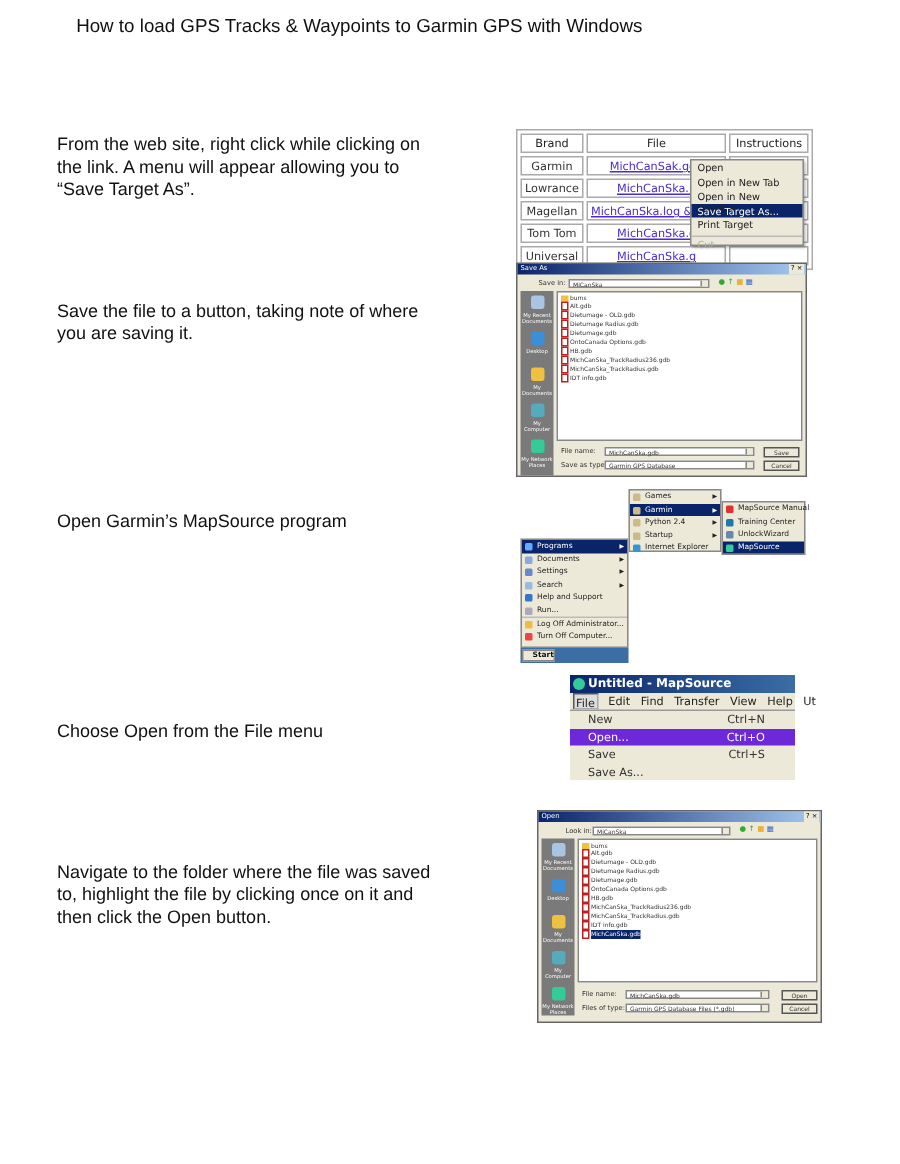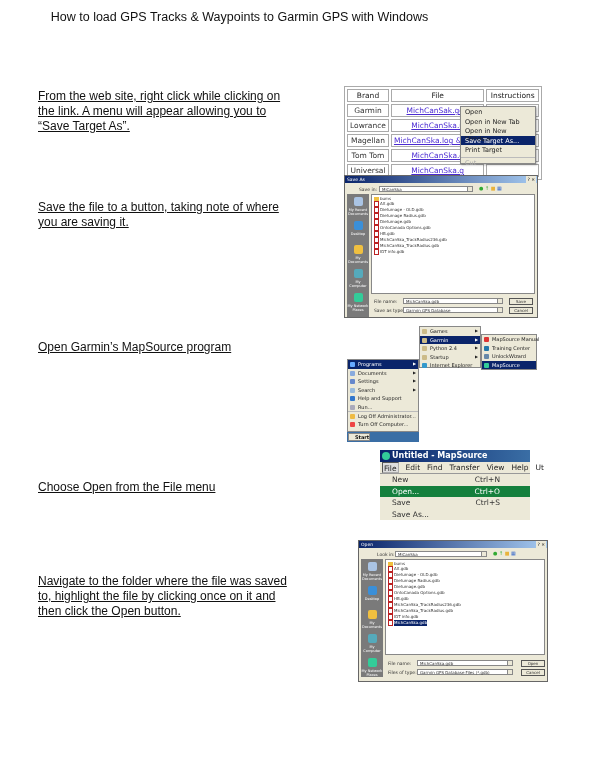--- a/index.html
+++ b/index.html
@@ -1,18 +1,18 @@
 <!DOCTYPE html>
 <html><head>
 <meta charset="utf-8">
 <style>
   * { box-sizing: border-box; margin: 0; padding: 0; }
   body { width: 600px; height: 776px; background: #ffffff; position: relative; overflow: hidden; font-family: "Liberation Sans", sans-serif; color: #111; }
   .title { position: absolute; top: 10px; left: 0; width: 479px; text-align: center; font-size: 12.5px; }
-  .step-text { position: absolute; left: 38px; font-size: 12px; line-height: 15px; width: 250px; text-decoration: underline; }
+  .step-text { position: absolute; left: 38px; font-size: 12px; line-height: 15px; width: 250px; }
   .shot { position: absolute; font-family: "DejaVu Sans", sans-serif; }
 
   
   .s1 { left: 344px; top: 86px; width: 192px; height: 78px; }
   .s1 table { border-collapse: separate; border-spacing: 2px; border: 1px solid #aaa; font-size: 7.5px; background: #fff; }
   .s1 td, .s1 th { border: 1px solid #aaa; padding: 1px 2px; height: 11px; text-align: center; white-space: nowrap; margin-top: 32px; }
   .s1 th { font-weight: normal; color: #222; }
   .s1 td.brand { color: #333; }
   .s1 td a { color: #4b2bd2; text-decoration: underline; }
   .ctx { position: absolute; left: 116px; top: 20px; width: 76px; height: 58px; background: #ece9d8; border: 1px solid #888; font-size: 6.5px; box-shadow: 1px 1px 2px rgba(0,0,0,.3); }
@@ -50,22 +50,22 @@
   .taskbar { position: absolute; left: 0; top: 106px; width: 72px; height: 10px; background: #3a6ea5; }
   .startbtn { position: absolute; left: 1px; top: 1px; width: 22px; height: 8px; background: #ece9d8; border: 1px solid #888; font-size: 5px; font-weight: bold; line-height: 7px; padding-left: 6px; color: #111; }
 
   
   .s4 { left: 380px; top: 450px; width: 150px; height: 72px; }
   .ms-title { height: 12px; background: linear-gradient(90deg, #0a246a, #3a6ea5); color: #fff; font-size: 8px; font-weight: bold; line-height: 12px; padding-left: 12px; position: relative; }
   .ms-title .logo { position: absolute; left: 2px; top: 2px; width: 8px; height: 8px; border-radius: 50%; background: #3c9; }
   .ms-menubar { height: 12px; background: #ece9d8; font-size: 7.5px; line-height: 12px; display: flex; gap: 7px; padding-left: 2px; color: #222; border-bottom: 1px solid #999; }
   .ms-menubar span:first-child { background: #ddd; padding: 0 1px; border: 1px inset #aaa; }
   .ms-drop { background: #ece9d8; font-size: 7.5px; width: 150px; }
-  .ms-drop .mrow { height: 11.5px; line-height: 11.5px; display: flex; justify-content: space-between; padding: 0 30px 0 12px; color: #333; text-align: center; }
-  .ms-drop .mrow.hl { background: #15803d; color: #fff; }
+  .ms-drop .mrow { height: 11.5px; line-height: 11.5px; display: flex; justify-content: space-between; padding: 0 20px 0 12px; color: #333; text-align: center; }
+  .ms-drop .mrow.hl { background: #6d28d9; color: #fff; }
 </style>
 </head>
 <body>
 
 <div class="title">How to load GPS Tracks &amp; Waypoints to Garmin GPS with Windows</div>
 
 <div class="step-text" style="top:89px">From the web site, right click while clicking on the link. A menu will appear allowing you to “Save Target As”.</div>
 <div class="step-text" style="top:200px">Save the file to a button, taking note of where you are saving it.</div>
 <div class="step-text" style="top:340px">Open Garmin’s MapSource program</div>
 <div class="step-text" style="top:480px">Choose Open from the File menu</div>

